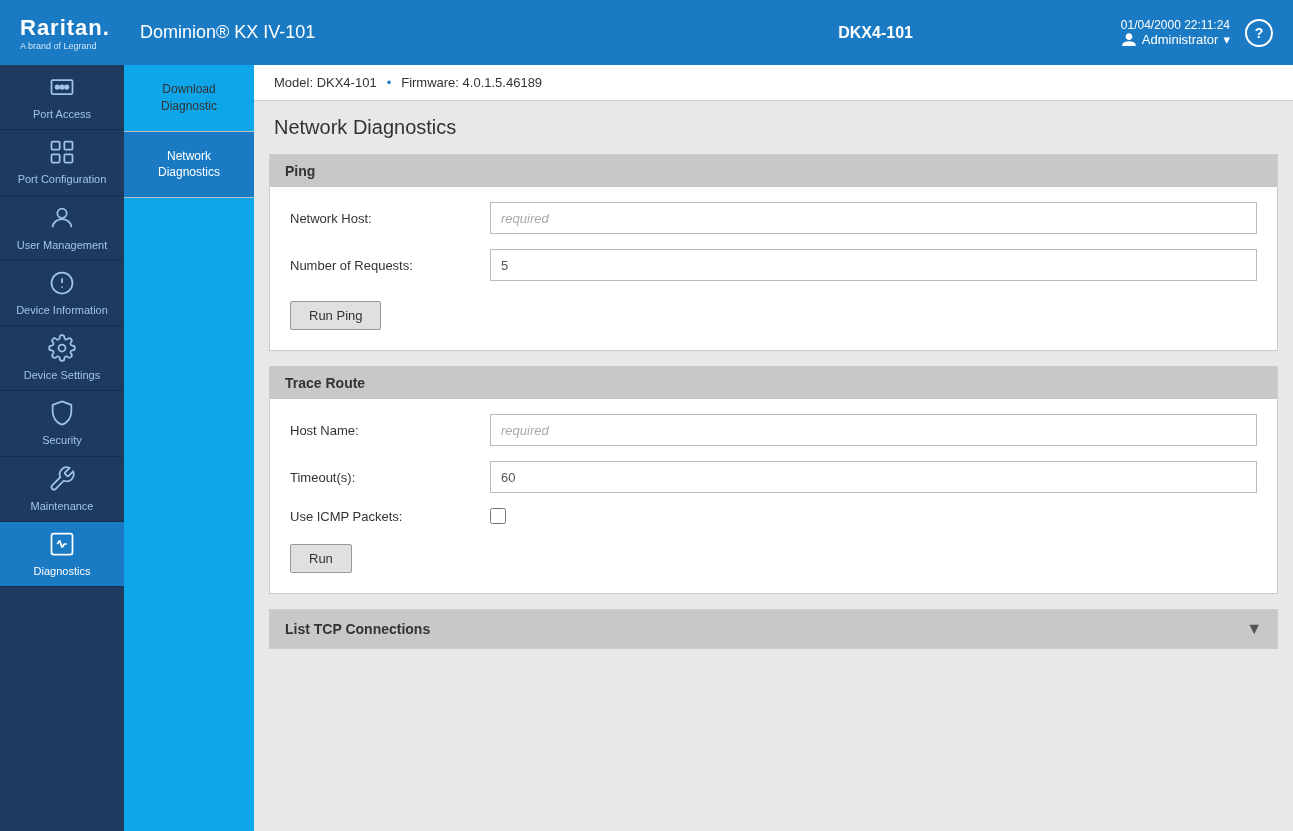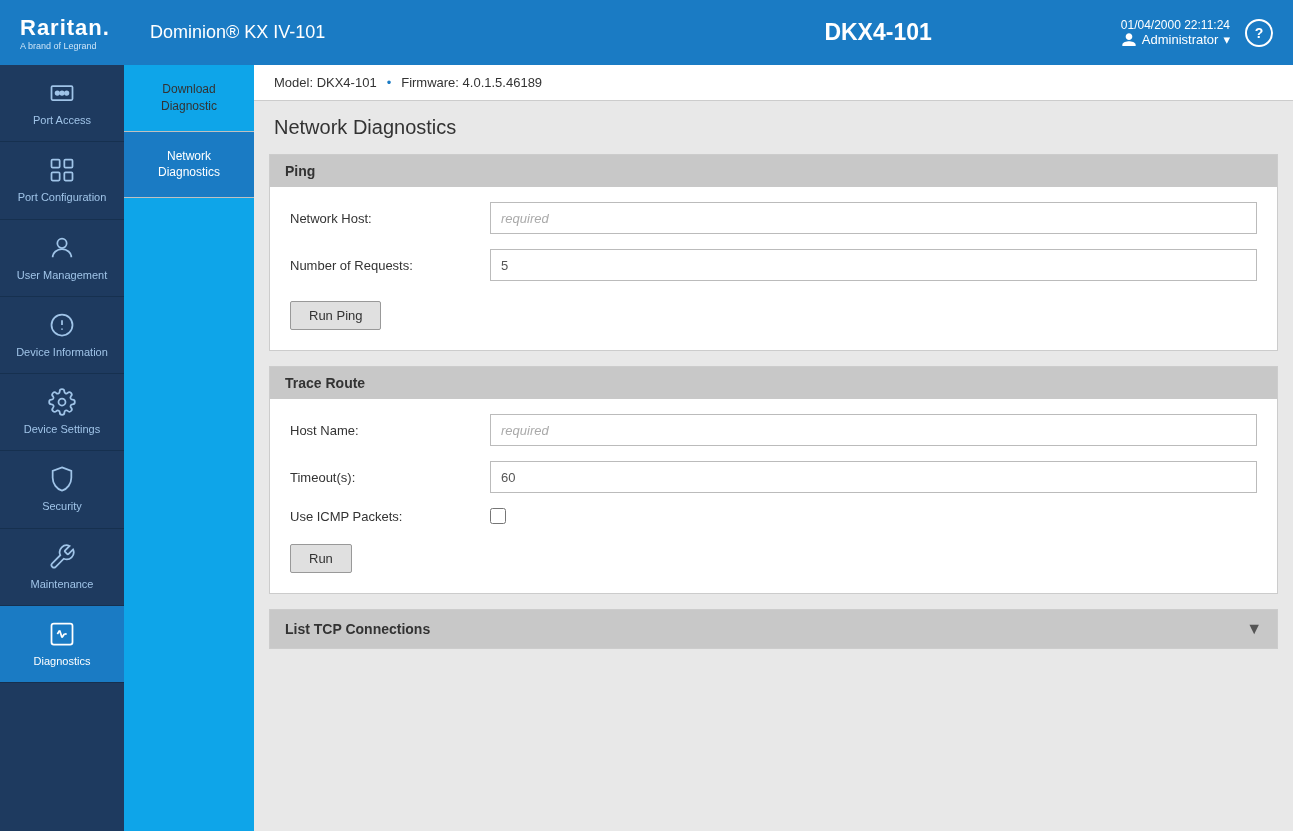--- a/index.html
+++ b/index.html
@@ -11,41 +11,41 @@
       height: 65px;
       display: flex;
       align-items: center;
       padding: 0 20px;
       flex-shrink: 0;
     }
     .header-logo {
       display: flex;
       flex-direction: column;
       color: white;
-      margin-right: 40px;
+      margin-right: 30px;
     }
     .logo-brand {
       font-size: 22px;
       font-weight: bold;
       color: white;
       letter-spacing: 1px;
     }
     .logo-sub {
       font-size: 9px;
       color: #cce4f7;
     }
     .header-title {
       color: white;
       font-size: 18px;
       font-weight: normal;
       flex: 1;
     }
     .header-center {
       color: white;
-      font-size: 23px;
+      font-size: 16px;
       font-weight: bold;
       flex: 1;
       text-align: center;
     }
     .header-right {
       display: flex;
       align-items: center;
       gap: 15px;
       color: white;
     }
@@ -89,21 +89,21 @@
       background: #1e3a5f;
       display: flex;
       flex-direction: column;
       flex-shrink: 0;
       overflow-y: auto;
     }
     .sidebar-item {
       display: flex;
       flex-direction: column;
       align-items: center;
-      padding: 14px 8px;
+      padding: 8px 8px;
       color: #a0c4e8;
       cursor: pointer;
       text-align: center;
       font-size: 12px;
       gap: 6px;
       border-bottom: 1px solid #16304f;
       transition: background 0.2s;
     }
     .sidebar-item.active {
       background: #1a7bc4;

